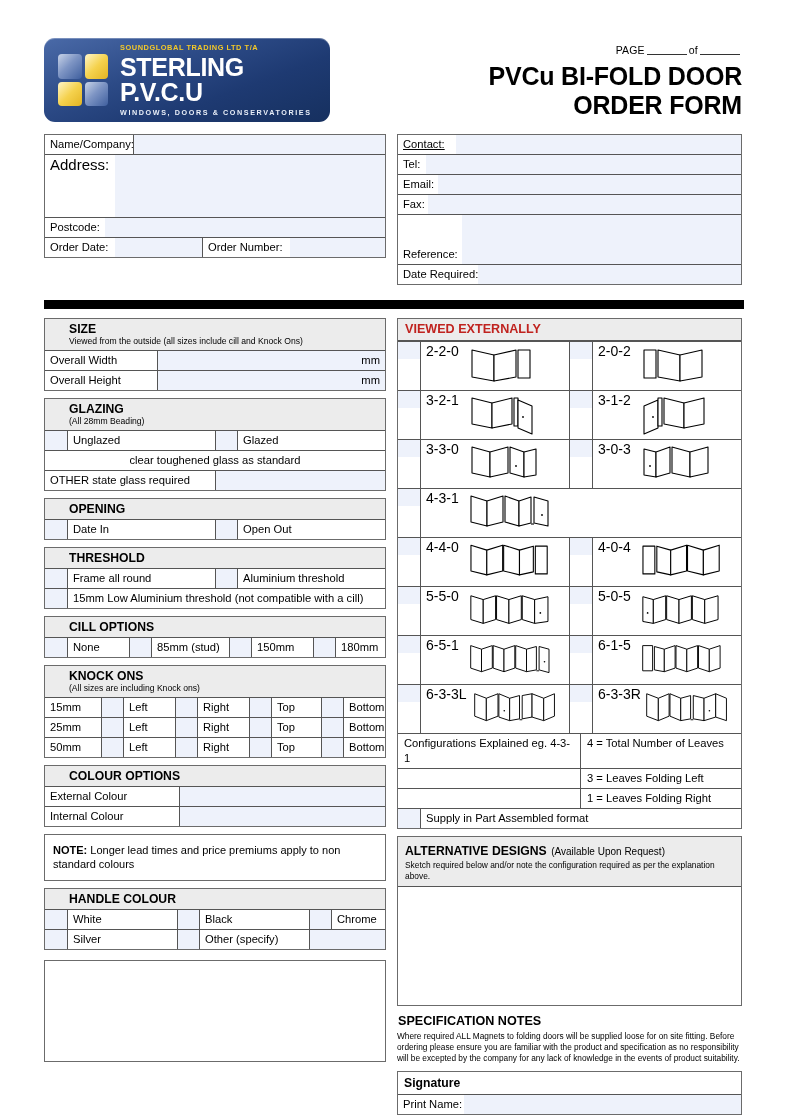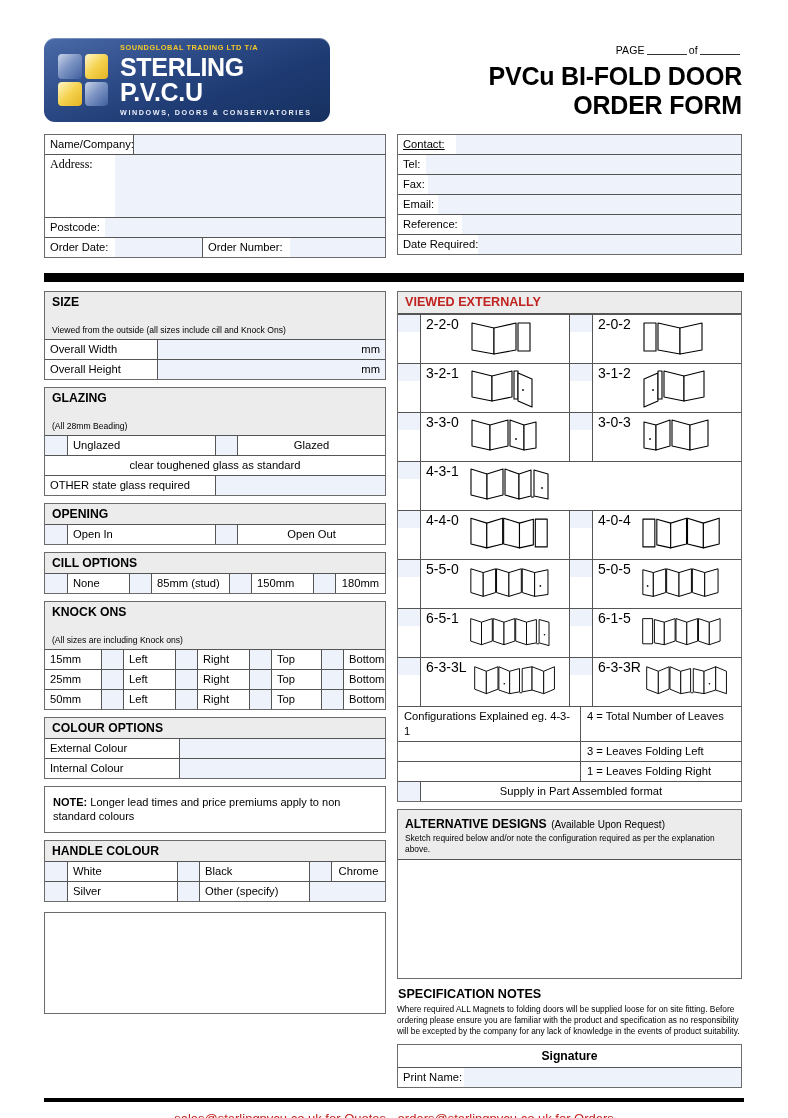--- a/index.html
+++ b/index.html
@@ -35,35 +35,35 @@
   .form-title{font-size:25px;font-weight:bold;line-height:1.14;letter-spacing:-.2px;}
 
   
   .sec{border:1.6px solid #6b6b6b;box-sizing:border-box;margin-bottom:7px;background:#fff;}
   .sec.tight{margin-bottom:0;}
   .row{display:flex;border-top:1px solid #555;box-sizing:border-box;}
   .row:first-child{border-top:none;}
   .cell{box-sizing:border-box;padding:2px 5px;font-size:11.2px;line-height:15px;min-height:18px;border-left:1px solid #555;white-space:nowrap;overflow:hidden;}
   .cell:first-child{border-left:none;}
   .fill{background:#eef2fb;}
-  .hdr{background:#ececec;font-weight:bold;font-size:12.2px;padding:3px 6px 3px 7px;line-height:14px;}
-  .hdr .sml{font-weight:normal;font-size:8.6px;display:block;line-height:11px;margin-top:16px;}
+  .hdr{background:#ececec;font-weight:bold;font-size:12.2px;padding:3px 6px 3px 24px;line-height:14px;}
+  .hdr .sml{font-weight:normal;font-size:8.6px;display:block;line-height:11px;margin-top:0px;}
   .cb{width:22px;flex:0 0 22px;background:#eef2fb;border-left:1px solid #555;}
-  .grow{flex:1;text-align:center;}
+  .grow{flex:1;}
 
   
   .divider{height:9px;background:#000;margin:8px 44px 9px 44px;}
   .columns{display:flex;gap:11px;padding:0 44px;align-items:flex-start;}
   .col-l{width:342px;flex:0 0 342px;}
   .col-r{width:345px;flex:0 0 345px;}
 
   
   .top-cols{display:flex;gap:11px;padding:12px 44px 0 44px;align-items:flex-start;}
   .addr-row{display:flex;border-top:1px solid #555;}
-  .addr-label{width:60px;flex:0 0 60px;padding:2px 5px;font-size:12px;line-height:15px;font-family:Liberation Serif, serif;}
+  .addr-label{width:60px;flex:0 0 60px;padding:2px 5px;font-size:15px;line-height:15px;}
   .addr-area{flex:1;background:#eef2fb;height:62px;border-left:none;}
 
   
   .cfg-head{background:#ececec;color:#c0231f;font-weight:bold;font-size:12.6px;padding:3px 7px;line-height:15px;border-bottom:1px solid #555;}
   .cfg-row{display:flex;border-top:1px solid #555;min-height:48px;}
   .cfg-row:first-of-type{border-top:none;}
   .cfg-half{flex:1;display:flex;min-width:0;}
   .cfg-half + .cfg-half{border-left:1.4px solid #555;}
   .cfg-cb{width:22px;flex:0 0 22px;border-right:1px solid #555;background:#fff;position:relative;}
   .cfg-cb:before{content:"";position:absolute;left:0;top:0;right:0;height:17px;background:#eef2fb;}
@@ -149,29 +149,29 @@
       <div class="sec">
         <div class="row">
           <div class="cell" style="width:58px;flex:0 0 58px;text-decoration:underline;">Contact:</div>
           <div class="cell fill grow" style="border-left:none;"></div>
         </div>
         <div class="row">
           <div class="cell" style="width:28px;flex:0 0 28px;">Tel:</div>
           <div class="cell fill grow" style="border-left:none;"></div>
         </div>
         <div class="row">
+          <div class="cell" style="width:40px;flex:0 0 40px;">Email:</div>
+          <div class="cell fill grow" style="border-left:none;"></div>
+        </div>
+        <div class="row">
           <div class="cell" style="width:30px;flex:0 0 30px;">Fax:</div>
           <div class="cell fill grow" style="border-left:none;"></div>
         </div>
         <div class="row">
-          <div class="cell" style="width:40px;flex:0 0 40px;">Email:</div>
-          <div class="cell fill grow" style="border-left:none;"></div>
-        </div>
-        <div class="row">
-          <div class="cell" style="width:64px;flex:0 0 64px;">Reference:</div>
+          <div class="cell" style="width:64px;flex:0 0 64px;margin-top:30px;">Reference:</div>
           <div class="cell fill grow" style="border-left:none;"></div>
         </div>
         <div class="row">
           <div class="cell" style="width:80px;flex:0 0 80px;">Date Required:</div>
           <div class="cell fill grow" style="border-left:none;"></div>
         </div>
       </div>
     </div>
   </div>
 
@@ -215,26 +215,39 @@
         <div class="row">
           <div class="cell" style="width:170px;flex:0 0 170px;">OTHER state glass required</div>
           <div class="cell fill grow"></div>
         </div>
       </div>
 
       <div class="sec">
         <div class="hdr">OPENING</div>
         <div class="row">
           <div class="cell cb" style="border-left:none;"></div>
-          <div class="cell" style="width:148px;flex:0 0 148px;">Open In</div>
+          <div class="cell" style="width:148px;flex:0 0 148px;">Date In</div>
           <div class="cell cb"></div>
           <div class="cell grow">Open Out</div>
         </div>
       </div>
 
+      <div class="sec">
+        <div class="hdr">THRESHOLD</div>
+        <div class="row">
+          <div class="cell cb" style="border-left:none;"></div>
+          <div class="cell" style="width:148px;flex:0 0 148px;">Frame all round</div>
+          <div class="cell cb"></div>
+          <div class="cell grow">Aluminium threshold</div>
+        </div>
+        <div class="row">
+          <div class="cell cb" style="border-left:none;"></div>
+          <div class="cell grow">15mm Low Aluminium threshold (not compatible with a cill)</div>
+        </div>
+      </div>
 
       <div class="sec">
         <div class="hdr">CILL OPTIONS</div>
         <div class="row">
           <div class="cell cb" style="border-left:none;"></div>
           <div class="cell" style="width:62px;flex:0 0 62px;">None</div>
           <div class="cell cb"></div>
           <div class="cell" style="width:78px;flex:0 0 78px;">85mm (stud)</div>
           <div class="cell cb"></div>
           <div class="cell" style="width:62px;flex:0 0 62px;">150mm</div>

